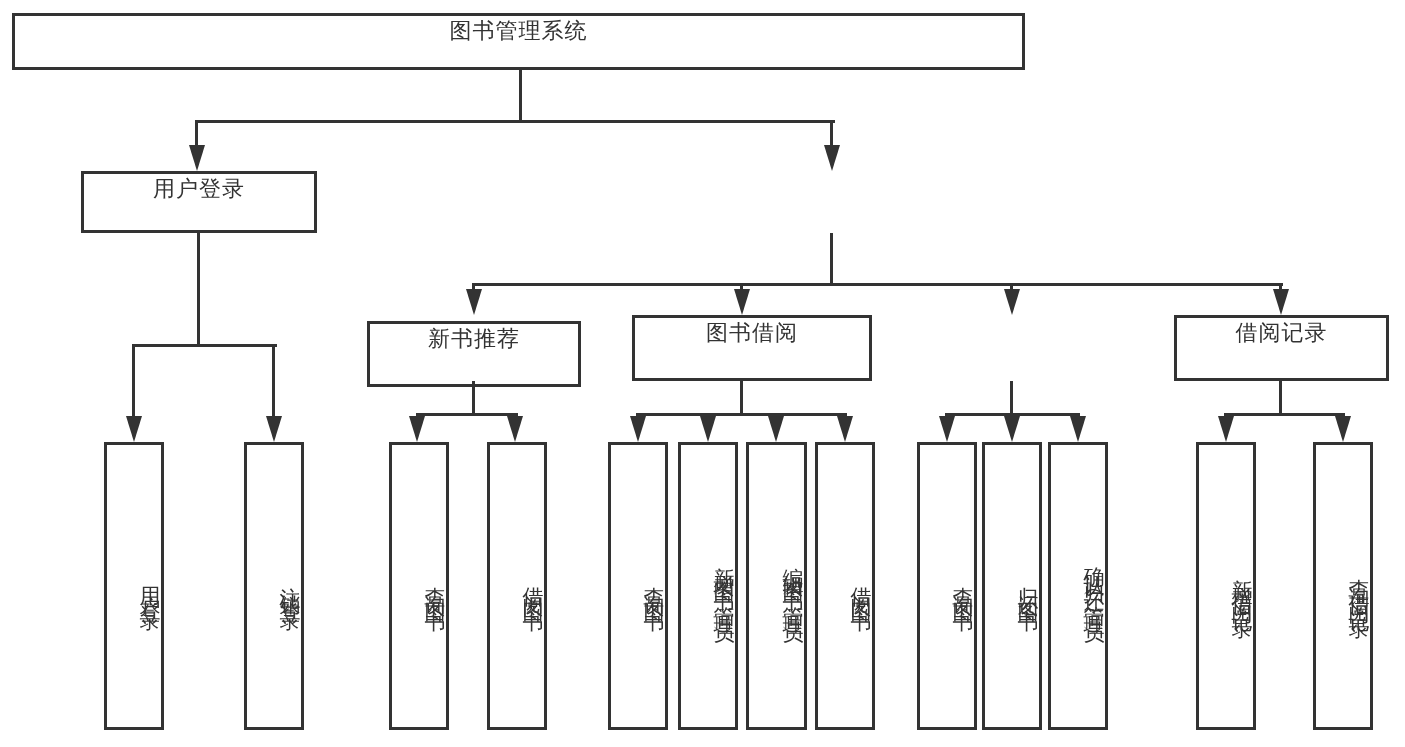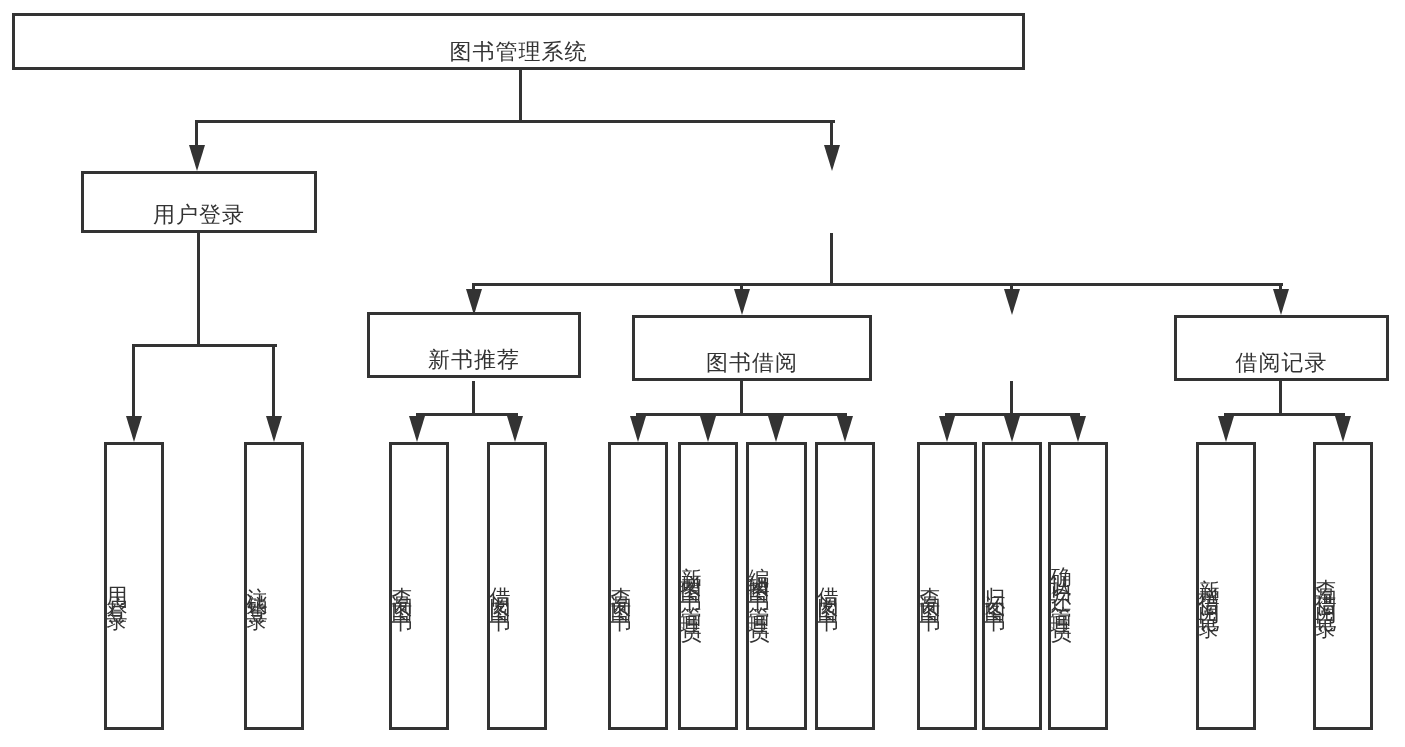--- a/index.html
+++ b/index.html
@@ -15,21 +15,21 @@
     background:var(--bg);
     overflow:hidden;
     font-family:"Liberation Sans","DejaVu Sans",sans-serif;
     color:var(--text);
   }
   .node{
     position:absolute;
     box-sizing:border-box;
     border:3px solid var(--line);
     background:var(--bg);
-    display:flex;align-items:flex-end;justify-content:center;
+    display:flex;align-items:flex-start;justify-content:center;
     font-size:22px;
     letter-spacing:1px;
     color:var(--text);
   }
   .leaf{
     writing-mode:vertical-rl;
     text-orientation:mixed;
     letter-spacing:8px;
     font-size:21px;
     line-height:1;
@@ -87,21 +87,21 @@
   <div class="h" style="left:472px;top:283px;width:811px;"></div>
   <div class="v" style="left:472px;top:283px;height:10px;"></div>
   <div class="arrow" style="left:466px;top:289px;"></div>
   <div class="v" style="left:740px;top:283px;height:10px;"></div>
   <div class="arrow" style="left:734px;top:289px;"></div>
   <div class="v" style="left:1010px;top:283px;height:10px;"></div>
   <div class="arrow" style="left:1004px;top:289px;"></div>
   <div class="v" style="left:1279px;top:283px;height:10px;"></div>
   <div class="arrow" style="left:1273px;top:289px;"></div>
 
-  <div class="node" style="left:367px;top:312px;width:214px;height:66px;">
+  <div class="node" style="left:367px;top:321px;width:214px;height:66px;">
     <span>新书推荐</span>
   </div>
   <div class="node" style="left:632px;top:315px;width:240px;height:66px;">
     <span>图书借阅</span>
   </div>
   <div class="node" style="left:1174px;top:315px;width:215px;height:66px;">
     <span>借阅记录</span>
   </div>
 
   <div class="v" style="left:472px;top:381px;height:35px;"></div>

